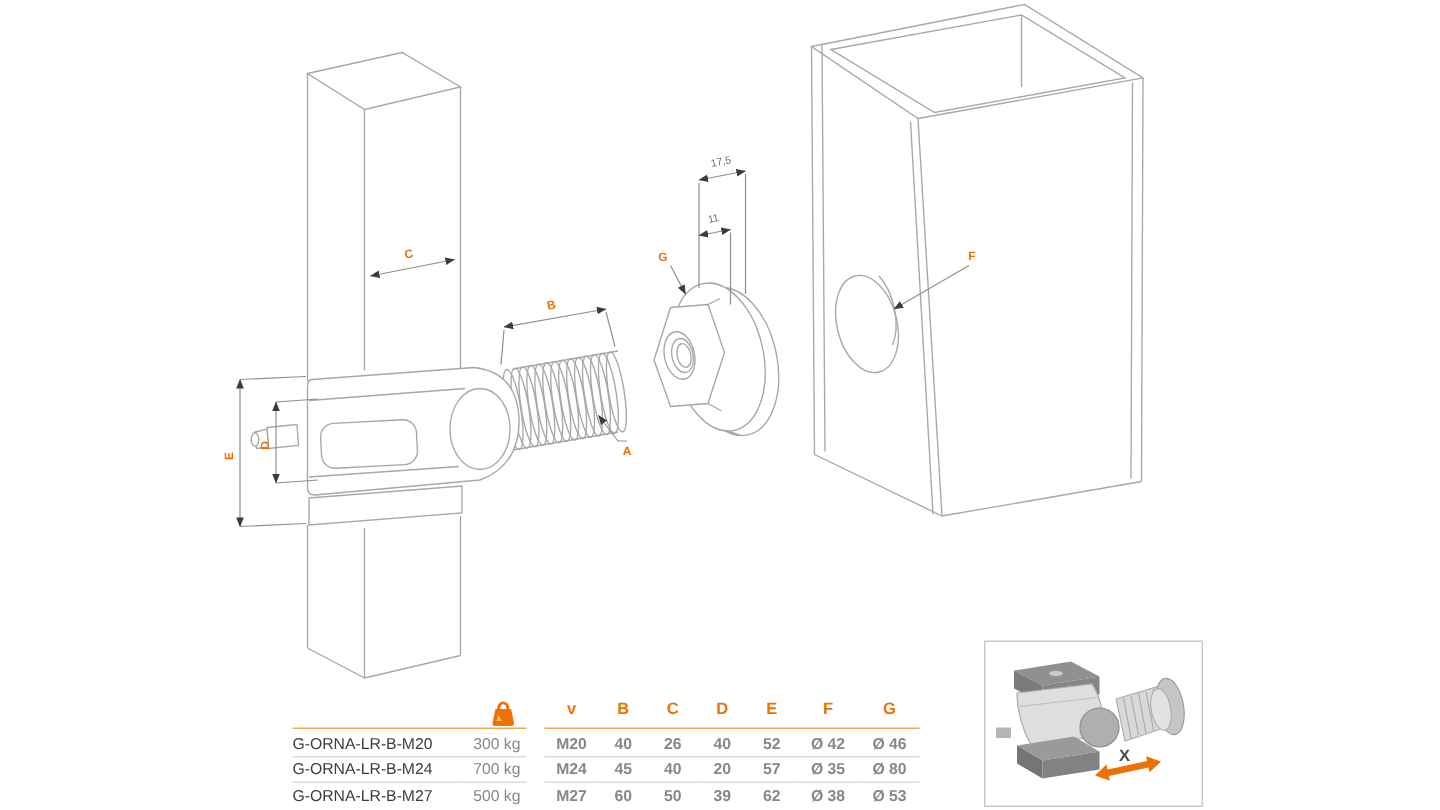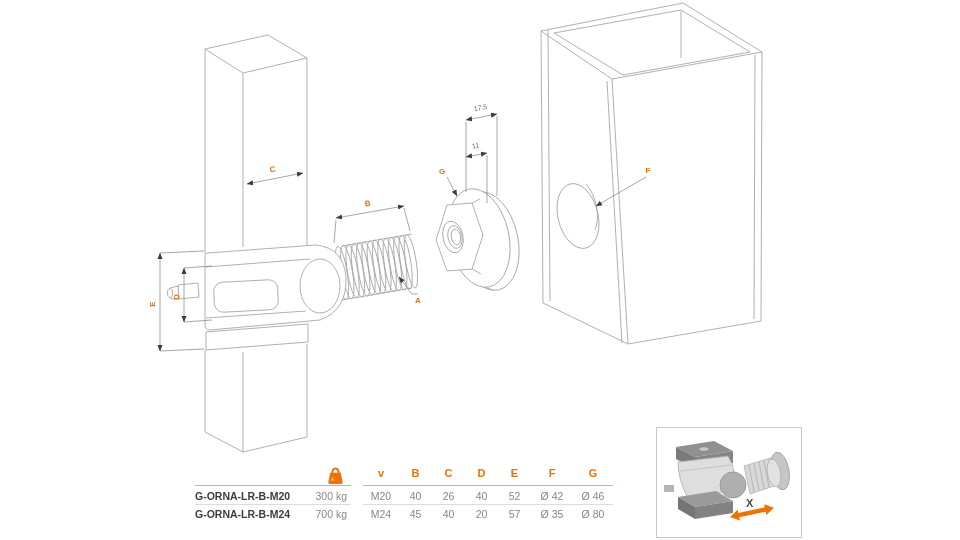--- a/index.html
+++ b/index.html
@@ -6,23 +6,23 @@
     font-family:"Liberation Sans",sans-serif;}
   #stage{position:relative;width:960px;height:540px;background:#fff;}
   #cad{position:absolute;left:0;top:0;}
 
   
   .spec-table{position:absolute;left:195px;top:461px;width:392px;font-size:10.5px;}
   .trow{display:grid;grid-template-columns:110px 46px 12px 36px 33px 33px 33px 33px 42px 40px;
         align-items:center;height:17px;}
   .trow.thead{height:27px;align-items:end;padding-bottom:2px;box-sizing:border-box;}
   .cell{display:flex;align-items:center;height:100%;box-sizing:border-box;}
-  .c-name{justify-content:flex-start;font-weight:bold;color:#3c3c3b;}
+  .c-name{justify-content:flex-start;font-weight:normal;color:#3c3c3b;}
   .c-weight{justify-content:flex-end;color:#878787;padding-right:4px;text-align:center;}
-  .c-num{justify-content:center;color:#878787;}
+  .c-num{justify-content:center;color:#878787;font-weight:bold;}
   .c-head{justify-content:center;color:#ee7203;font-weight:bold;font-size:11px;}
   .c-gap{border:none !important;}
   .thead .cell{border-bottom:1px solid #f2a85c;}
   .thead .c-gap{border-bottom:none;}
   .body-row .cell{border-bottom:1px solid #dcdcdc;}
   .body-row .c-gap{border-bottom:none;}
   .body-row:last-child .cell{border-bottom:none;}
   .wicon{display:flex;justify-content:flex-end;align-items:flex-end;width:100%;height:100%;padding-right:8px;box-sizing:border-box;}
 </style>
 </head>
@@ -234,15 +234,27 @@
     <div class="cell c-gap"></div>
     <div class="cell c-num">M24</div>
     <div class="cell c-num">45</div>
     <div class="cell c-num">40</div>
     <div class="cell c-num">20</div>
     <div class="cell c-num">57</div>
     <div class="cell c-num">Ø 35</div>
     <div class="cell c-num">Ø 80</div>
   </div>
 
+  <div class="trow body-row">
+    <div class="cell c-name">G-ORNA-LR-B-M27</div>
+    <div class="cell c-weight">500 kg</div>
+    <div class="cell c-gap"></div>
+    <div class="cell c-num">M27</div>
+    <div class="cell c-num">60</div>
+    <div class="cell c-num">50</div>
+    <div class="cell c-num">39</div>
+    <div class="cell c-num">62</div>
+    <div class="cell c-num">Ø 38</div>
+    <div class="cell c-num">Ø 53</div>
+  </div>
 </div>
 
 </div>
 
 </body></html>

